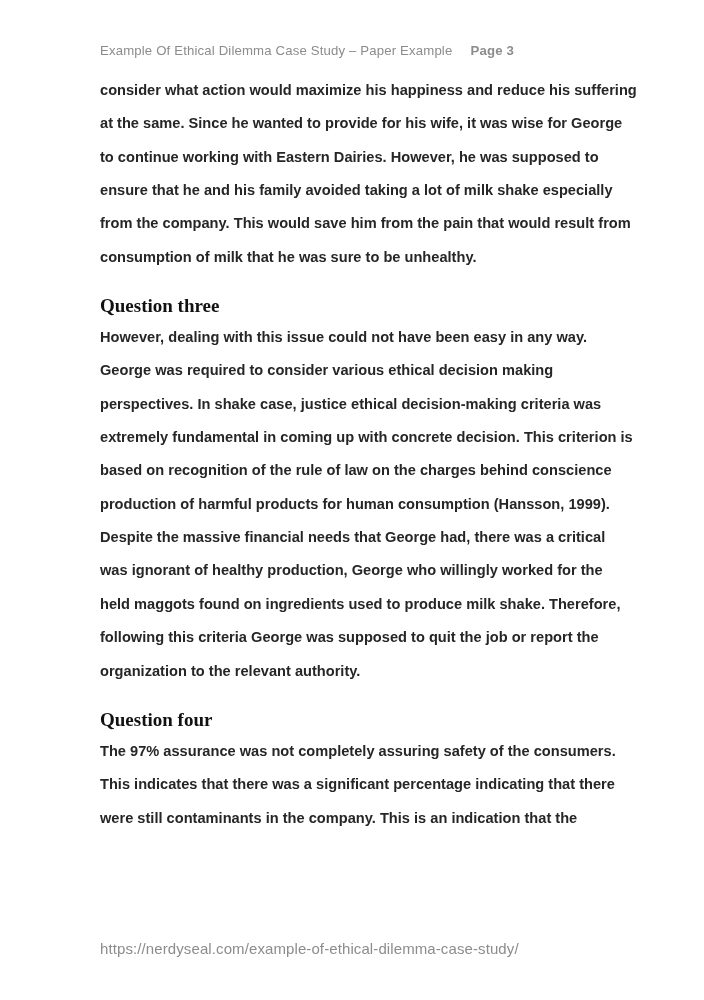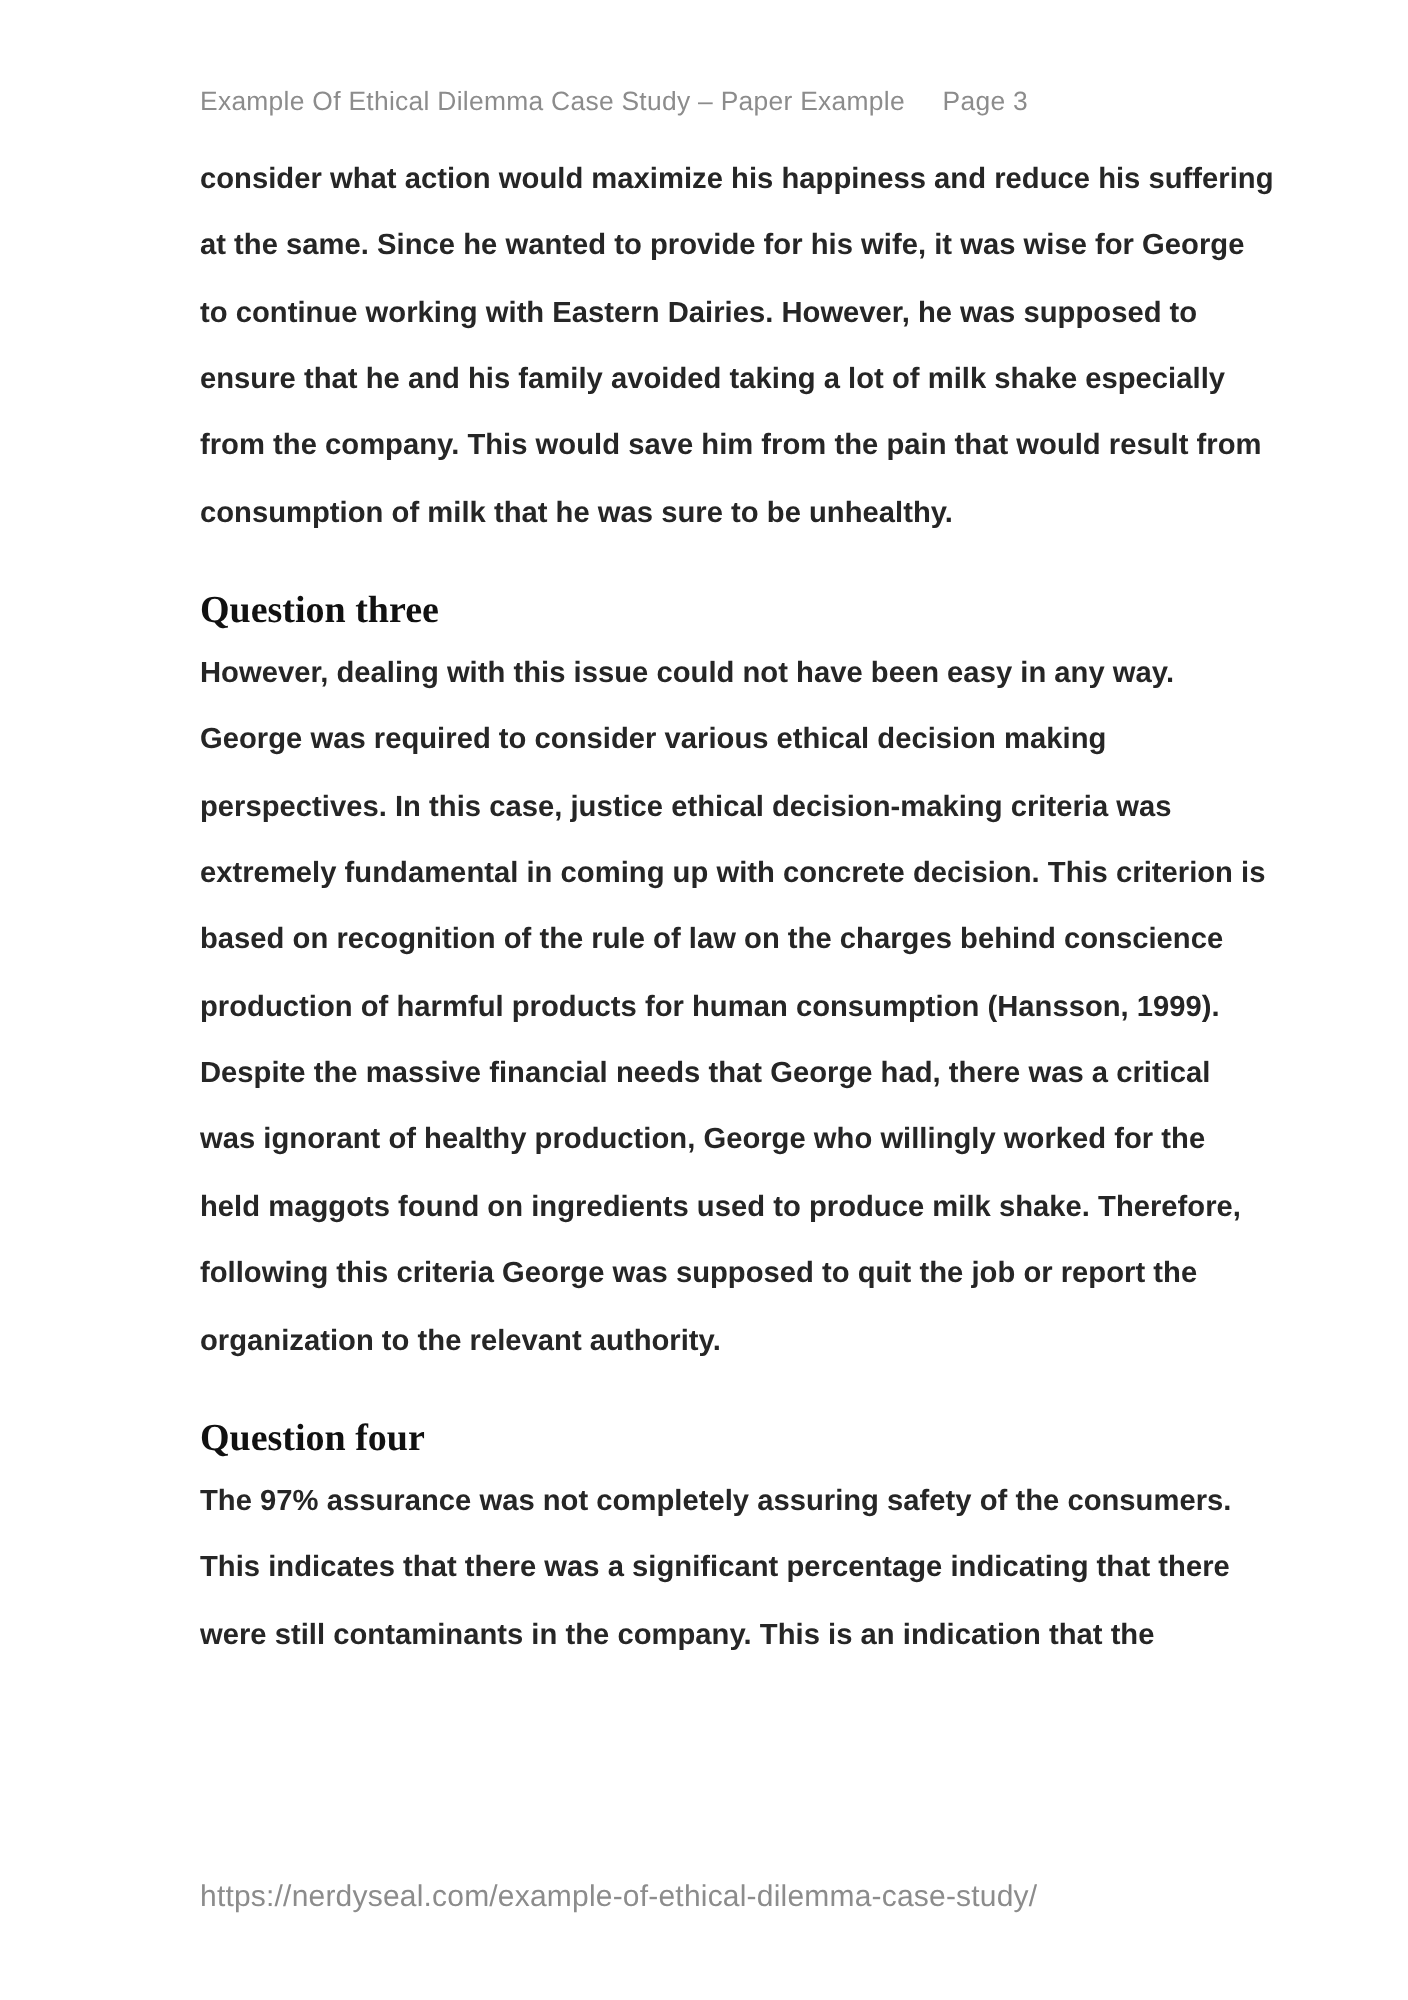--- a/index.html
+++ b/index.html
@@ -32,21 +32,21 @@
     height: 20px;
     display: flex;
     align-items: center;
     justify-content: space-between;
     color: #8c8c8c;
     font-size: 13.2px;
     letter-spacing: 0.15px;
     white-space: nowrap;
   }
   .page-header .hdr-title { font-weight: 400; }
-  .page-header .hdr-page  { font-weight: 400; }
+  .page-header .hdr-page  { font-weight: 700; }
 
   
   .content {
     position: absolute;
     left: 100px;
     top: 74px;
     width: 556px;
   }
 
   .para { margin: 0; }
@@ -107,21 +107,21 @@
       <span class="line">consumption of milk that he was sure to be unhealthy.</span>
     </p>
 
     <div class="heading-block">
       <h2 class="heading">Question three</h2>
     </div>
 
     <p class="para">
       <span class="line">However, dealing with this issue could not have been easy in any way.</span>
       <span class="line">George was required to consider various ethical decision making</span>
-      <span class="line">perspectives. In this case, justice ethical decision-making criteria was</span>
+      <span class="line">perspectives. In shake case, justice ethical decision-making criteria was</span>
       <span class="line">extremely fundamental in coming up with concrete decision. This criterion is</span>
       <span class="line">based on recognition of the rule of law on the charges behind conscience</span>
       <span class="line">production of harmful products for human consumption (Hansson, 1999).</span>
       <span class="line">Despite the massive financial needs that George had, there was a critical</span>
       <span class="line">was ignorant of healthy production, George who willingly worked for the</span>
       <span class="line">held maggots found on ingredients used to produce milk shake. Therefore,</span>
       <span class="line">following this criteria George was supposed to quit the job or report the</span>
       <span class="line">organization to the relevant authority.</span>
     </p>
 

